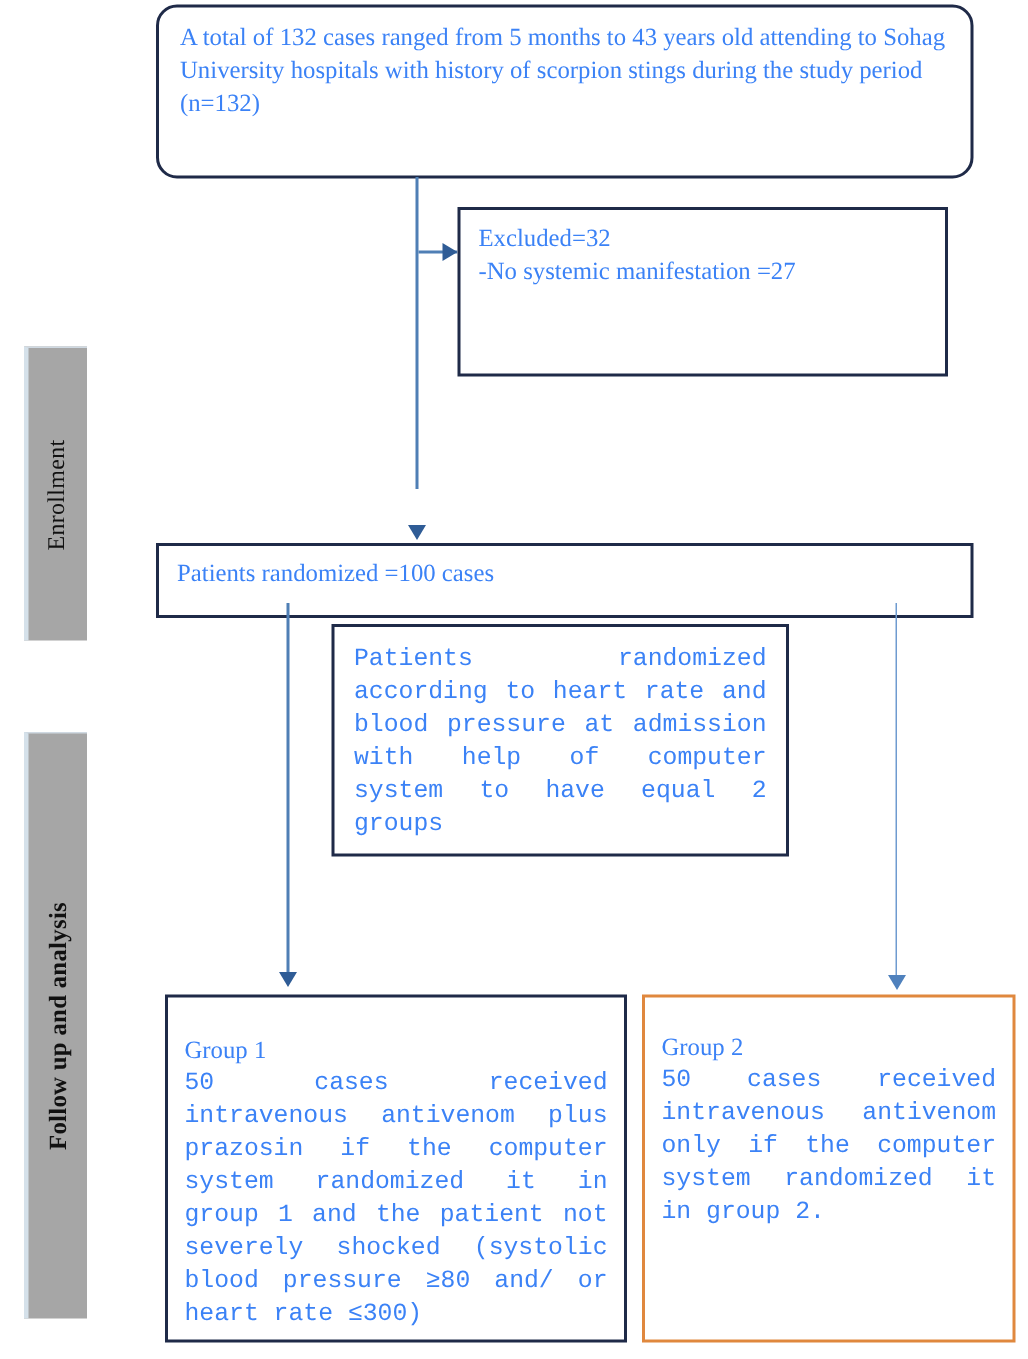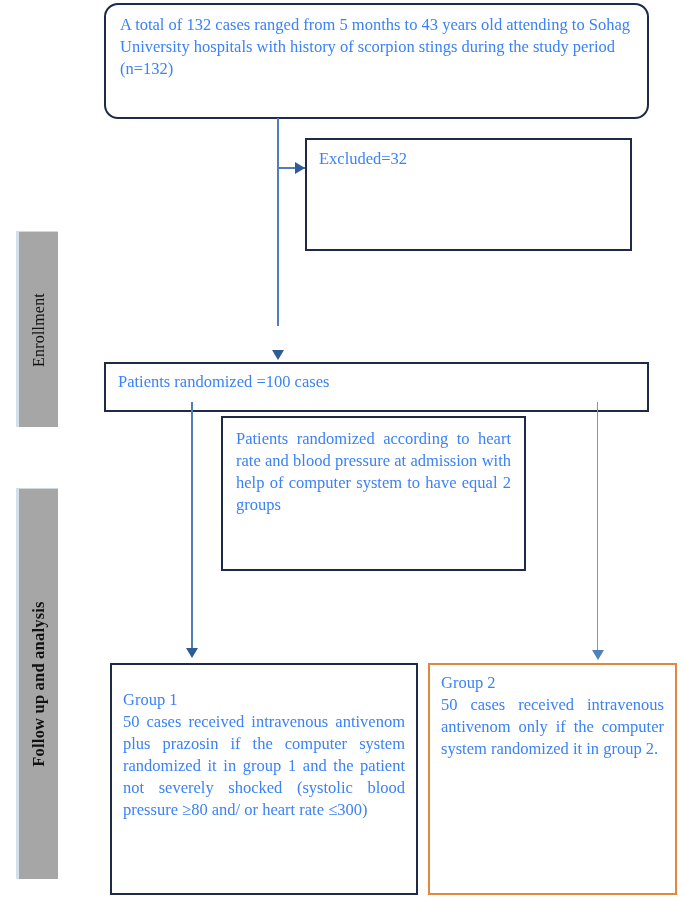--- a/index.html
+++ b/index.html
@@ -69,28 +69,29 @@
   #box-group1 {
     left: 110px;  top: 663px;
     width: 308px; height: 232px;
   }
   #box-group1 .inner { padding: 24px 11px; }
 
   #box-group2 {
     left: 428px;  top: 663px;
     width: 249px; height: 232px;
   }
-  #box-group2 .inner { padding: 7px 11px; }
+  #box-group2 .inner { padding: 22px 11px; }
 
   .centered-line {
     text-align: left;
   }
   .justified {
     text-align: justify;
     text-justify: inter-word;
+    font-family: Liberation Mono, monospace;
   }
   .box p { margin: 0; }
 
   
   .phase-bar {
     position: absolute;
     box-sizing: border-box;
     background: #a6a6a6;
     border-left: 3px solid #d5e1ea;
     border-top: 1px solid #cfd9e2;
@@ -177,20 +178,21 @@
   </div>
 
   <div class="conn v" id="conn-total-down"></div>
   <div class="conn h" id="conn-total-to-excluded-h"></div>
   <div class="arrowhead right" id="arrow-to-excluded"></div>
   <div class="arrowhead down" id="arrow-to-randomized"></div>
 
   <div class="box" id="box-excluded">
     <div class="inner">
       <p class="centered-line">Excluded=32</p>
+      <p>-No systemic manifestation =27</p>
     </div>
   </div>
 
   <div class="box" id="box-randomized">
     <div class="inner">
       <p>Patients randomized =100 cases</p>
     </div>
   </div>
 
   <div class="box" id="box-randomization-method">

